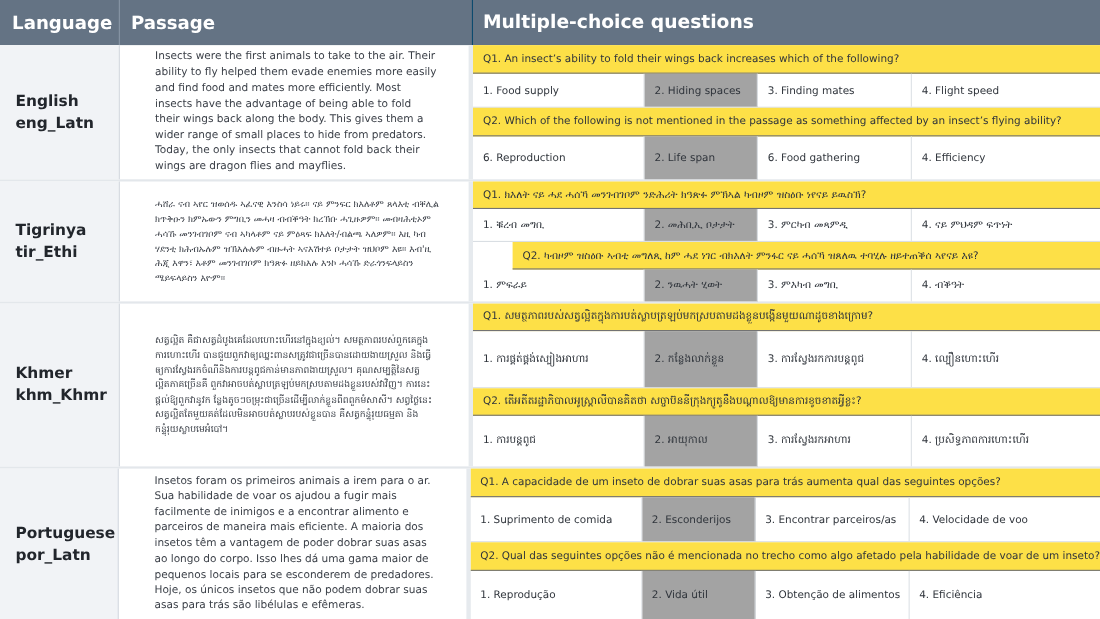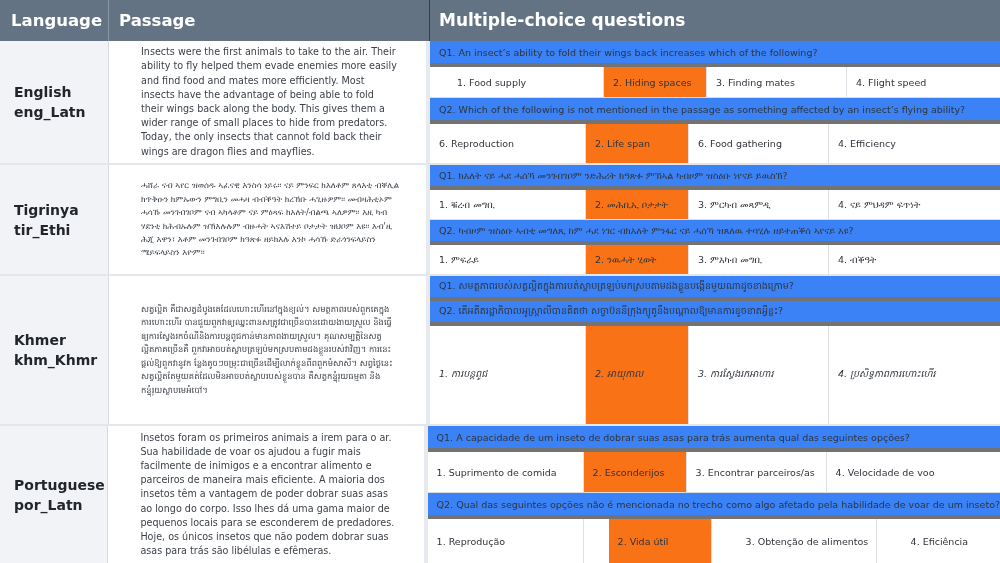--- a/index.html
+++ b/index.html
@@ -26,31 +26,31 @@
   }
   .lang span { font-size:14px; font-weight:bold; color:#22262c; line-height:20px; }
   .passage {
     width:321px; border-right:4px solid #e6eaee; box-sizing:border-box;
     display:flex; align-items:center; padding:0 10px 0 15px;
   }
   .passage p { margin:17px; font-size:9.6px; line-height:14.2px; color:#3a3f47; }
   .passage p.small { font-size:8.4px; line-height:13.4px; }
   .mcq { flex:1; display:flex; flex-direction:column; }
   .q {
-    background:#3b82f6; font-size:9.5px; color:#2f343b; padding-left:9px;
-    display:flex; align-items:center; border-bottom:4px solid #737373; box-sizing:border-box; white-space:nowrap; overflow:hidden;
+    background:#fde047; font-size:9.5px; color:#2f343b; padding-left:9px;
+    display:flex; align-items:center; border-bottom:1px solid #737373; box-sizing:border-box; white-space:nowrap; overflow:hidden;
   }
   .opts { display:flex; border-bottom:1px solid #d9dee3; box-sizing:border-box; }
   .opt {
     font-size:9.5px; color:#2f343b; display:flex; align-items:center; padding-left:9px;
     box-sizing:border-box; border-right:1px solid #dde1e6; white-space:nowrap; overflow:hidden;
   }
   .opt:last-child { border-right:none; }
   .o1 { width:156px; }
-  .o2 { width:103px; background:#f97316; }
+  .o2 { width:103px; background:#a3a3a3; }
   .o3 { width:140px; }
   .o4 { flex:1; }
 </style>
 </head>
 <body>
 
 <div class="table">
 
   <div class="hdr">
     <div class="hdr-cell hdr-lang">Language</div>
@@ -61,21 +61,21 @@
   <div class="row" style="top:41px;height:124px;">
     <div class="lang">
       <span>English</span>
       <span>eng_Latn</span>
     </div>
     <div class="passage">
       <p>Insects were the first animals to take to the air. Their ability to fly helped them evade enemies more easily and find food and mates more efficiently. Most insects have the advantage of being able to fold their wings back along the body. This gives them a wider range of small places to hide from predators. Today, the only insects that cannot fold back their wings are dragon flies and mayflies.</p>
     </div>
     <div class="mcq">
       <div class="q" style="height:26px;">Q1. An insect’s ability to fold their wings back increases which of the following?</div>
-      <div class="opts" style="height:31px;padding-left:18px;">
+      <div class="opts" style="height:31px;">
         <div class="opt o1">1. Food supply</div>
         <div class="opt o2">2. Hiding spaces</div>
         <div class="opt o3">3. Finding mates</div>
         <div class="opt o4">4. Flight speed</div>
       </div>
       <div class="q" style="height:26px;">Q2. Which of the following is not mentioned in the passage as something affected by an insect’s flying ability?</div>
       <div class="opts" style="flex:1;border-bottom:none;">
         <div class="opt o1">6. Reproduction</div>
         <div class="opt o2">2. Life span</div>
         <div class="opt o3">6. Food gathering</div>
@@ -93,42 +93,48 @@
       <p class="small">ሓሸራ ናብ ኣየር ዝወሰዱ ኣፈናዊ እንስሳ ነይሩ። ናይ ምንፍር ክእለቶም ጸላእቲ ብቐሊል ክጥቅዑን ክምኡውን ምግቢን መሓዛ ብብቕዓት ክረኽቡ ሓጊዙዎም። መብዛሕቲኦም ሓሳኹ መንገብገቦም ናብ ኣካላቶም ናይ ምዕጻፍ ክእለት/ብልጫ ኣለዎም። እዚ ካብ ሃደንቲ ክሕብኡሉም ዝኽእሉሉም ብዙሓት ኣናእሽተይ ቦታታት ዝህቦም እዩ። እብ'ዚ ሕጂ እዋን፣ እቶም መንገብገቦም ክዓጽፉ ዘይክእሉ እንኮ ሓሳኹ ድራጎንፍላይስን ሜይፍላይስን እዮም።</p>
     </div>
     <div class="mcq">
       <div class="q" style="height:25px;">Q1. ክእለት ናይ ሓደ ሓሰኻ መንገብገቦም ንድሕሪት ክዓጽፉ ምኽኣል ካብዞም ዝስዕቡ ነየናይ ይዉስኽ?</div>
       <div class="opts" style="height:30px;">
         <div class="opt o1">1. ቑረብ መግቢ</div>
         <div class="opt o2">2. መሕቢኢ ቦታታት</div>
         <div class="opt o3">3. ምርካብ መጻምዲ</div>
         <div class="opt o4">4. ናይ ምህዳም ፍጥነት</div>
       </div>
-      <div class="q" style="height:25px;">Q2. ካብዞም ዝስዕቡ ኣብቲ መግለጺ ከም ሓደ ነገር ብክእለት ምንፋር ናይ ሓሰኻ ዝጸለዉ ተባሂሉ ዘይተጠቕሰ ኣየናይ እዩ?</div>
+      <div class="q" style="height:25px;margin-left:36px;">Q2. ካብዞም ዝስዕቡ ኣብቲ መግለጺ ከም ሓደ ነገር ብክእለት ምንፋር ናይ ሓሰኻ ዝጸለዉ ተባሂሉ ዘይተጠቕሰ ኣየናይ እዩ?</div>
       <div class="opts" style="flex:1;border-bottom:none;">
         <div class="opt o1">1. ምፍራይ</div>
         <div class="opt o2">2. ንዉሓት ሂወት</div>
         <div class="opt o3">3. ምእካብ መግቢ</div>
         <div class="opt o4">4. ብቕዓት</div>
       </div>
     </div>
   </div>
 
   <div class="row" style="top:276px;height:150px;">
     <div class="lang">
       <span>Khmer</span>
       <span>khm_Khmr</span>
     </div>
     <div class="passage">
       <p class="small">សត្វល្អិត គឺជាសត្វដំបូងគេដែលហោះហើរនៅក្នុងខ្យល់។ សមត្ថភាពរបស់ពួកគេក្នុងការហោះហើរ បានជួយពួកវាឲ្យឈ្នះពានសត្រូវជាច្រើនបានដោយងាយស្រួល និងធ្វើឲ្យការស្វែងរកចំណីនិងការបន្តពូជកាន់មានភាពងាយស្រួល។ គុណសម្បត្តិនៃសត្វល្អិតភាគច្រើនគឺ ពួកវាអាចបត់ស្លាបត្រឡប់មកស្របតាមដងខ្លួនរបស់វាវិញ។ ការនេះផ្ដល់ឱ្យពួកវានូវក ន្លែងតូចៗចម្រុះជាច្រើនដើម្បីលាក់ខ្លួនពីពពួកមំសាសី។ សព្វថ្ងៃនេះ សត្វល្អិតតែមួយគត់ដែលមិនអាចបត់ស្លាបរបស់ខ្លួនបាន គឺសត្វកន្ទុំរុយធម្មតា និងកន្ទុំរុយស្លាបមេអំបៅ។</p>
     </div>
     <div class="mcq">
       <div class="q" style="height:25px;">Q1. សមត្ថភាពរបស់សត្វល្អិតក្នុងការបត់ស្លាបត្រឡប់មកស្របតាមដងខ្លួនបង្កើនមួយណាដូចខាងក្រោម?</div>
+      <div class="opts" style="height:52px;">
+        <div class="opt o1">1. ការផ្គត់ផ្គង់ស្បៀងអាហារ</div>
+        <div class="opt o2">2. កន្លែងលាក់ខ្លួន</div>
+        <div class="opt o3">3. ការស្វែងរកការបន្តពូជ</div>
+        <div class="opt o4">4. ល្បឿនហោះហើរ</div>
+      </div>
       <div class="q" style="height:25px;">Q2. តើអតីតរដ្ឋាភិបាលអូស្ត្រាលីបានគិតថា សច្ចាប៊ននីក្រុងក្យូតូនឹងបណ្ដាលឱ្យមានការខូចខាតអ្វីខ្លះ?</div>
-      <div class="opts" style="flex:1;border-bottom:none;font-style:italic;">
+      <div class="opts" style="flex:1;border-bottom:none;">
         <div class="opt o1">1. ការបន្តពូជ</div>
         <div class="opt o2">2. អាយុកាល</div>
         <div class="opt o3">3. ការស្វែងរកអាហារ</div>
         <div class="opt o4">4. ប្រសិទ្ធភាពការហោះហើរ</div>
       </div>
     </div>
   </div>
 
   <div class="row" style="top:426px;height:137px;border-bottom:none;">
     <div class="lang">
@@ -140,21 +146,21 @@
     </div>
     <div class="mcq">
       <div class="q" style="height:26px;">Q1. A capacidade de um inseto de dobrar suas asas para trás aumenta qual das seguintes opções?</div>
       <div class="opts" style="height:41px;">
         <div class="opt o1">1. Suprimento de comida</div>
         <div class="opt o2">2. Esconderijos</div>
         <div class="opt o3">3. Encontrar parceiros/as</div>
         <div class="opt o4">4. Velocidade de voo</div>
       </div>
       <div class="q" style="height:26px;">Q2. Qual das seguintes opções não é mencionada no trecho como algo afetado pela habilidade de voar de um inseto?</div>
-      <div class="opts" style="flex:1;border-bottom:none;gap:25px;">
+      <div class="opts" style="flex:1;border-bottom:none;">
         <div class="opt o1">1. Reprodução</div>
         <div class="opt o2">2. Vida útil</div>
         <div class="opt o3">3. Obtenção de alimentos</div>
         <div class="opt o4">4. Eficiência</div>
       </div>
     </div>
   </div>
 
 </div>
 

